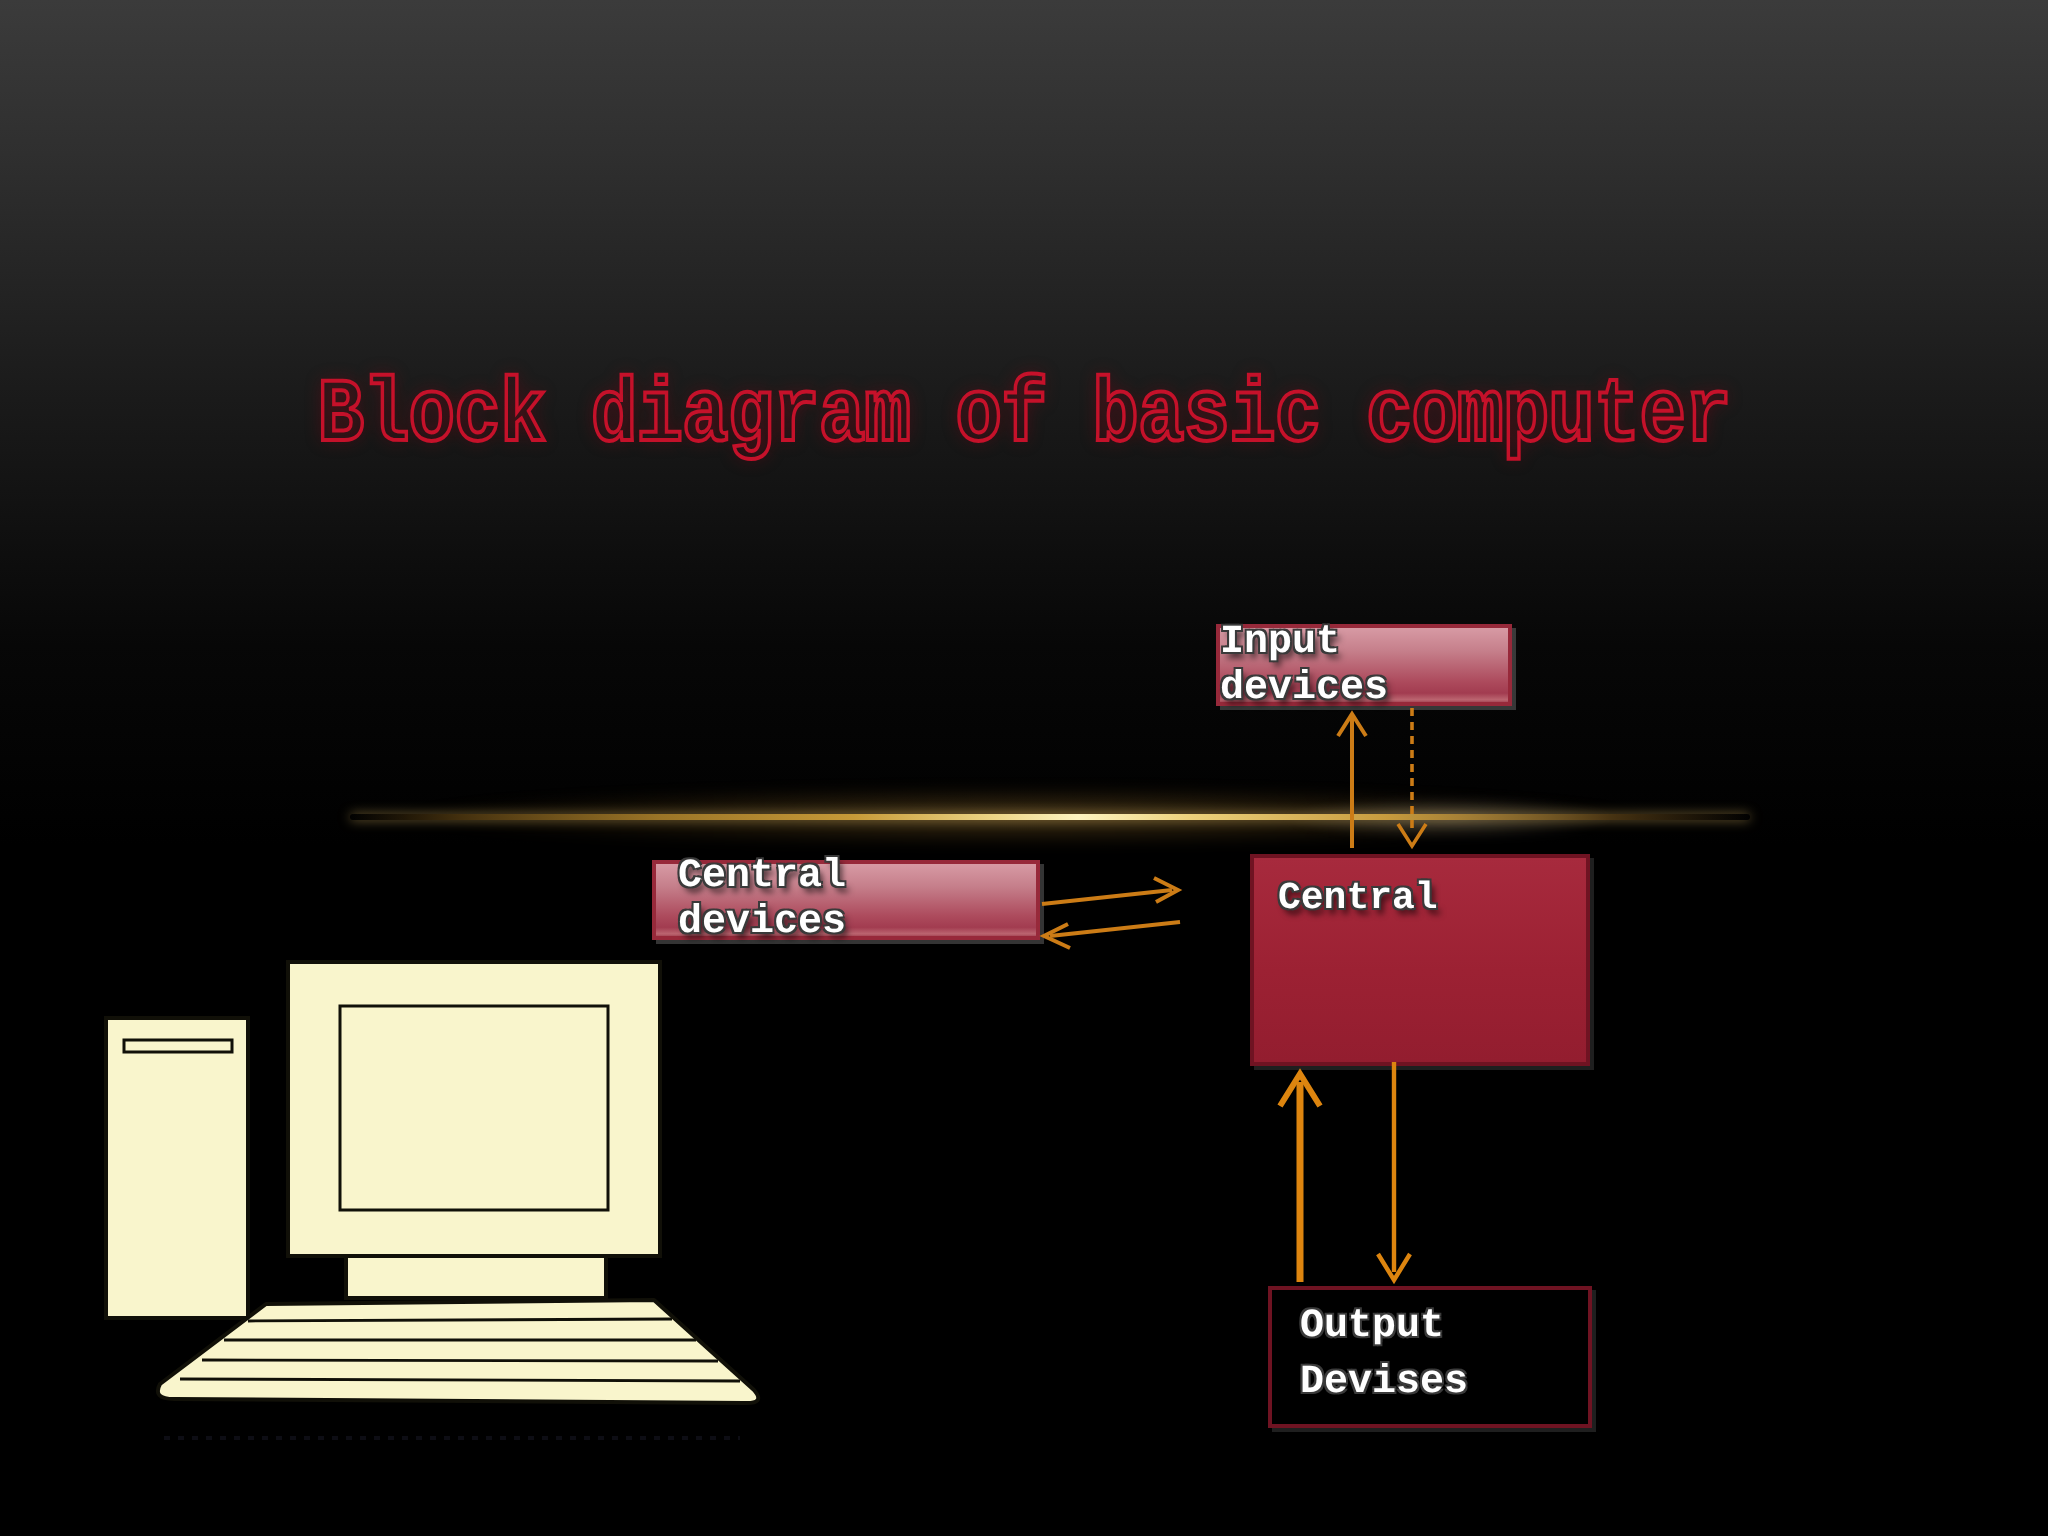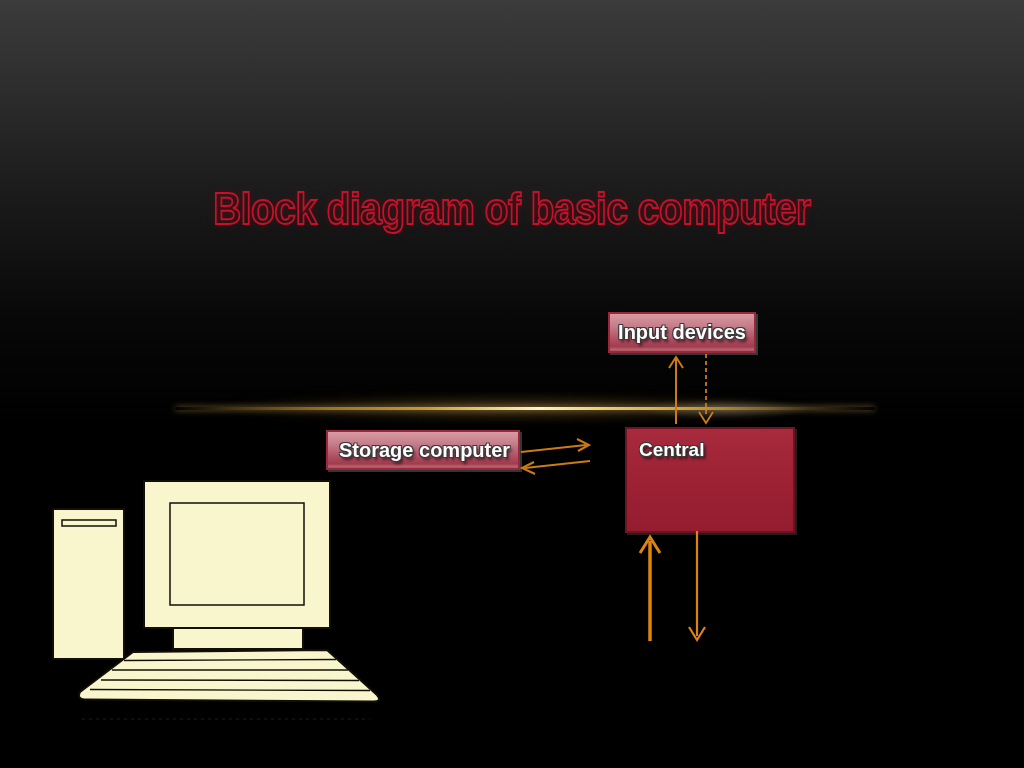--- a/index.html
+++ b/index.html
@@ -1,18 +1,18 @@
 <!DOCTYPE html>
 <html><head>
 <meta charset="utf-8">
 <style>
   html,body{margin:0;padding:0;background:#000;}
   .slide{
     position:relative;width:1024px;height:768px;overflow:hidden;
-    font-family:Liberation Sans, sans-serif;
+    font-family:Liberation Mono, monospace;
     background:linear-gradient(180deg,#3b3b3b 0%,#2f2f2f 10%,#1a1a1a 26%,#070707 42%,#000 55%,#000 100%);
   }
   
   .streak-glow{
     position:absolute;left:160px;top:388px;width:730px;height:40px;
     background:radial-gradient(ellipse 55% 50% at 48% 50%,rgba(214,164,74,0.30) 0%,rgba(140,100,35,0.12) 55%,rgba(0,0,0,0) 78%);
     filter:blur(3px);
   }
   .streak-haze{
     position:absolute;left:640px;top:398px;width:170px;height:22px;border-radius:50%;
@@ -86,27 +86,31 @@
       </g>
     </g>
     <line x1="42" y1="249" x2="330" y2="249" stroke="#181825" stroke-width="2" stroke-dasharray="3 4" opacity="0.55"></line>
   </svg>
 
   <div class="node node-pink node-input">
     <span class="line">Input devices</span>
   </div>
 
   <div class="node node-pink node-storage">
-    <span class="line">Storage computer</span>
+    <span class="line">Central devices</span>
   </div>
 
   <div class="node node-dark node-cpu">
     <span class="line">Central</span>
   </div>
 
+  <div class="node node-dark node-output">
+    <span class="line">Output</span>
+    <span class="line">Devises</span>
+  </div>
 
   <svg class="layer" width="1024" height="768" viewBox="0 0 1024 768">
     <g stroke="#cc7c16" fill="none">
 
       <g>
         <line x1="676" y1="424" x2="676" y2="358" stroke-width="2"></line>
         <path d="M669,368 L676,357 L683,368" stroke-width="2"></path>
       </g>
 
       <g>

